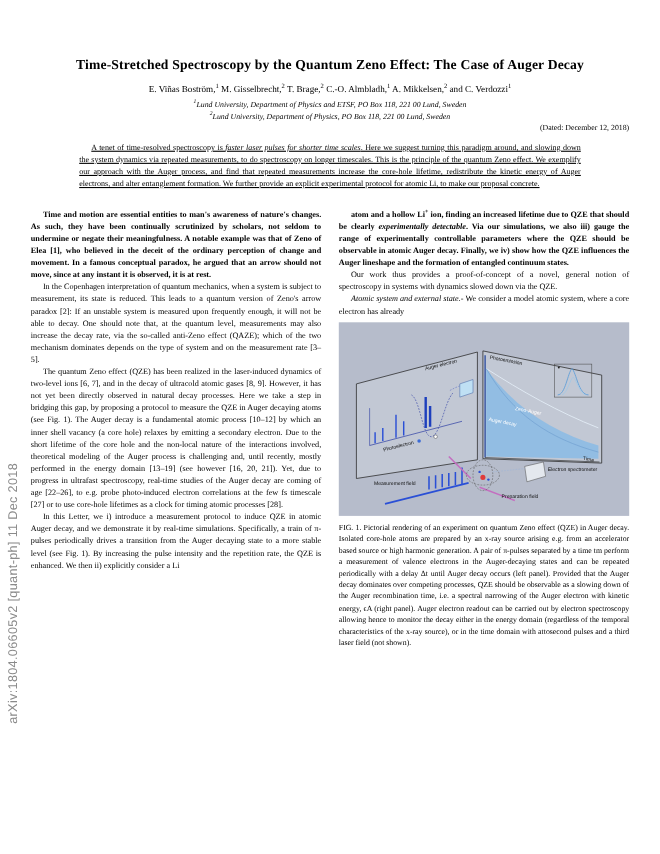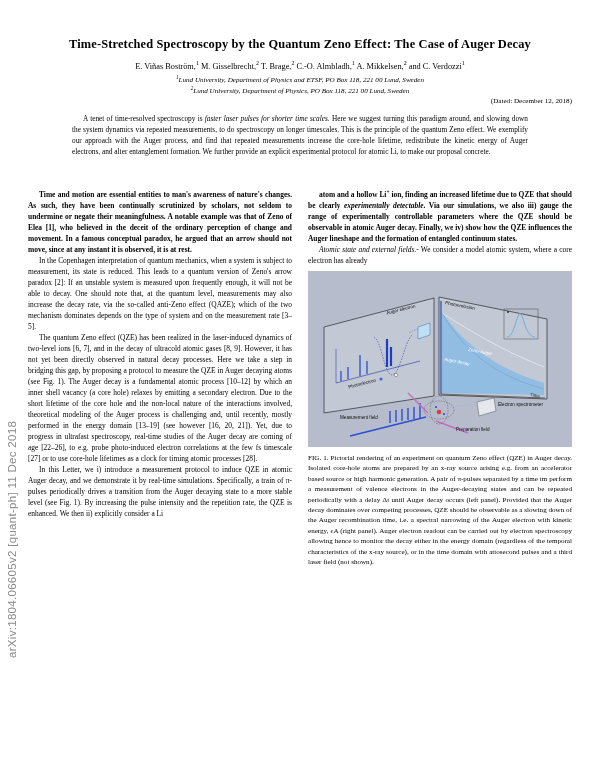--- a/index.html
+++ b/index.html
@@ -40,21 +40,21 @@
   
   #page {
     position: absolute;
     left: 28px;
     top: 0;
     width: 544px;
     height: 776px;
   }
 
   
-  #frontmatter { padding-top: 37px; }
+  #frontmatter { padding-top: 52px; }
   #paper-title {
     font-size: 12.4px;
     font-weight: bold;
     text-align: center;
     letter-spacing: 0.15px;
     line-height: 1.25;
     margin: 0 6px 9px 6px;
   }
   #author-line {
     font-size: 8.3px;
@@ -74,20 +74,21 @@
     text-align: right;
     margin: 1px 0 0 0;
   }
   #abstract {
     font-size: 7.3px;
     text-align: justify;
     line-height: 1.5;
     margin: 9px 44px 0 44px;
     text-indent: 11px;
     hyphens: auto;
+    text-decoration: underline;
   }
   sup { font-size: 0.72em; vertical-align: super; line-height: 0; }
   .it { font-style: italic; }
 
   
   #columns {
     position: absolute;
     top: 190px;
     left: 0;
     width: 544px;
@@ -172,22 +173,23 @@
     <div class="column" id="left-column">
       <p class="first">Time and motion are essential entities to man's awareness of nature's changes. As such, they have been continually scrutinized by scholars, not seldom to undermine or negate their meaningfulness. A notable example was that of Zeno of Elea [1], who believed in the deceit of the ordinary perception of change and movement. In a famous conceptual paradox, he argued that an arrow should not move, since at any instant it is observed, it is at rest.</p>
       <p>In the Copenhagen interpretation of quantum mechanics, when a system is subject to measurement, its state is reduced. This leads to a quantum version of Zeno's arrow paradox [2]: If an unstable system is measured upon frequently enough, it will not be able to decay. One should note that, at the quantum level, measurements may also increase the decay rate, via the so-called anti-Zeno effect (QAZE); which of the two mechanism dominates depends on the type of system and on the measurement rate [3–5].</p>
       <p>The quantum Zeno effect (QZE) has been realized in the laser-induced dynamics of two-level ions [6, 7], and in the decay of ultracold atomic gases [8, 9]. However, it has not yet been directly observed in natural decay processes. Here we take a step in bridging this gap, by proposing a protocol to measure the QZE in Auger decaying atoms (see Fig. 1). The Auger decay is a fundamental atomic process [10–12] by which an inner shell vacancy (a core hole) relaxes by emitting a secondary electron. Due to the short lifetime of the core hole and the non-local nature of the interactions involved, theoretical modeling of the Auger process is challenging and, until recently, mostly performed in the energy domain [13–19] (see however [16, 20, 21]). Yet, due to progress in ultrafast spectroscopy, real-time studies of the Auger decay are coming of age [22–26], to e.g. probe photo-induced electron correlations at the few fs timescale [27] or to use core-hole lifetimes as a clock for timing atomic processes [28].</p>
       <p>In this Letter, we i) introduce a measurement protocol to induce QZE in atomic Auger decay, and we demonstrate it by real-time simulations. Specifically, a train of π-pulses periodically drives a transition from the Auger decaying state to a more stable level (see Fig. 1). By increasing the pulse intensity and the repetition rate, the QZE is enhanced. We then ii) explicitly consider a Li</p>
     </div>
 
     <div class="column" id="right-column">
       <p class="first">atom and a hollow Li<sup>+</sup> ion, finding an increased lifetime due to QZE that should be clearly <span class="it">experimentally detectable</span>. Via our simulations, we also iii) gauge the range of experimentally controllable parameters where the QZE should be observable in atomic Auger decay. Finally, we iv) show how the QZE influences the Auger lineshape and the formation of entangled continuum states.</p>
 
-
-      <p><span class="it">Atomic state and external fields.-</span> We consider a model atomic system, where a core electron has already</p>
+      <p>Our work thus provides a proof-of-concept of a novel, general notion of spectroscopy in systems with dynamics slowed down via the QZE.</p>
+
+      <p><span class="it">Atomic system and external state.-</span> We consider a model atomic system, where a core electron has already</p>
 
       <div id="figure-block">
 
         <div id="figure-canvas">
           <svg class="fsvg" width="264" height="176" viewBox="0 0 264 176">
 
             <polygon points="16,56 126,27 126,125 16,142" fill="#c2c8d4" stroke="#2a2a2a" stroke-width="0.7"></polygon>
 
             <path d="M28,112 L112,90" stroke="#3a4aa8" stroke-width="0.7" fill="none"></path>
             <path d="M28,112 L28,78" stroke="#3a4aa8" stroke-width="0.6" fill="none"></path>

